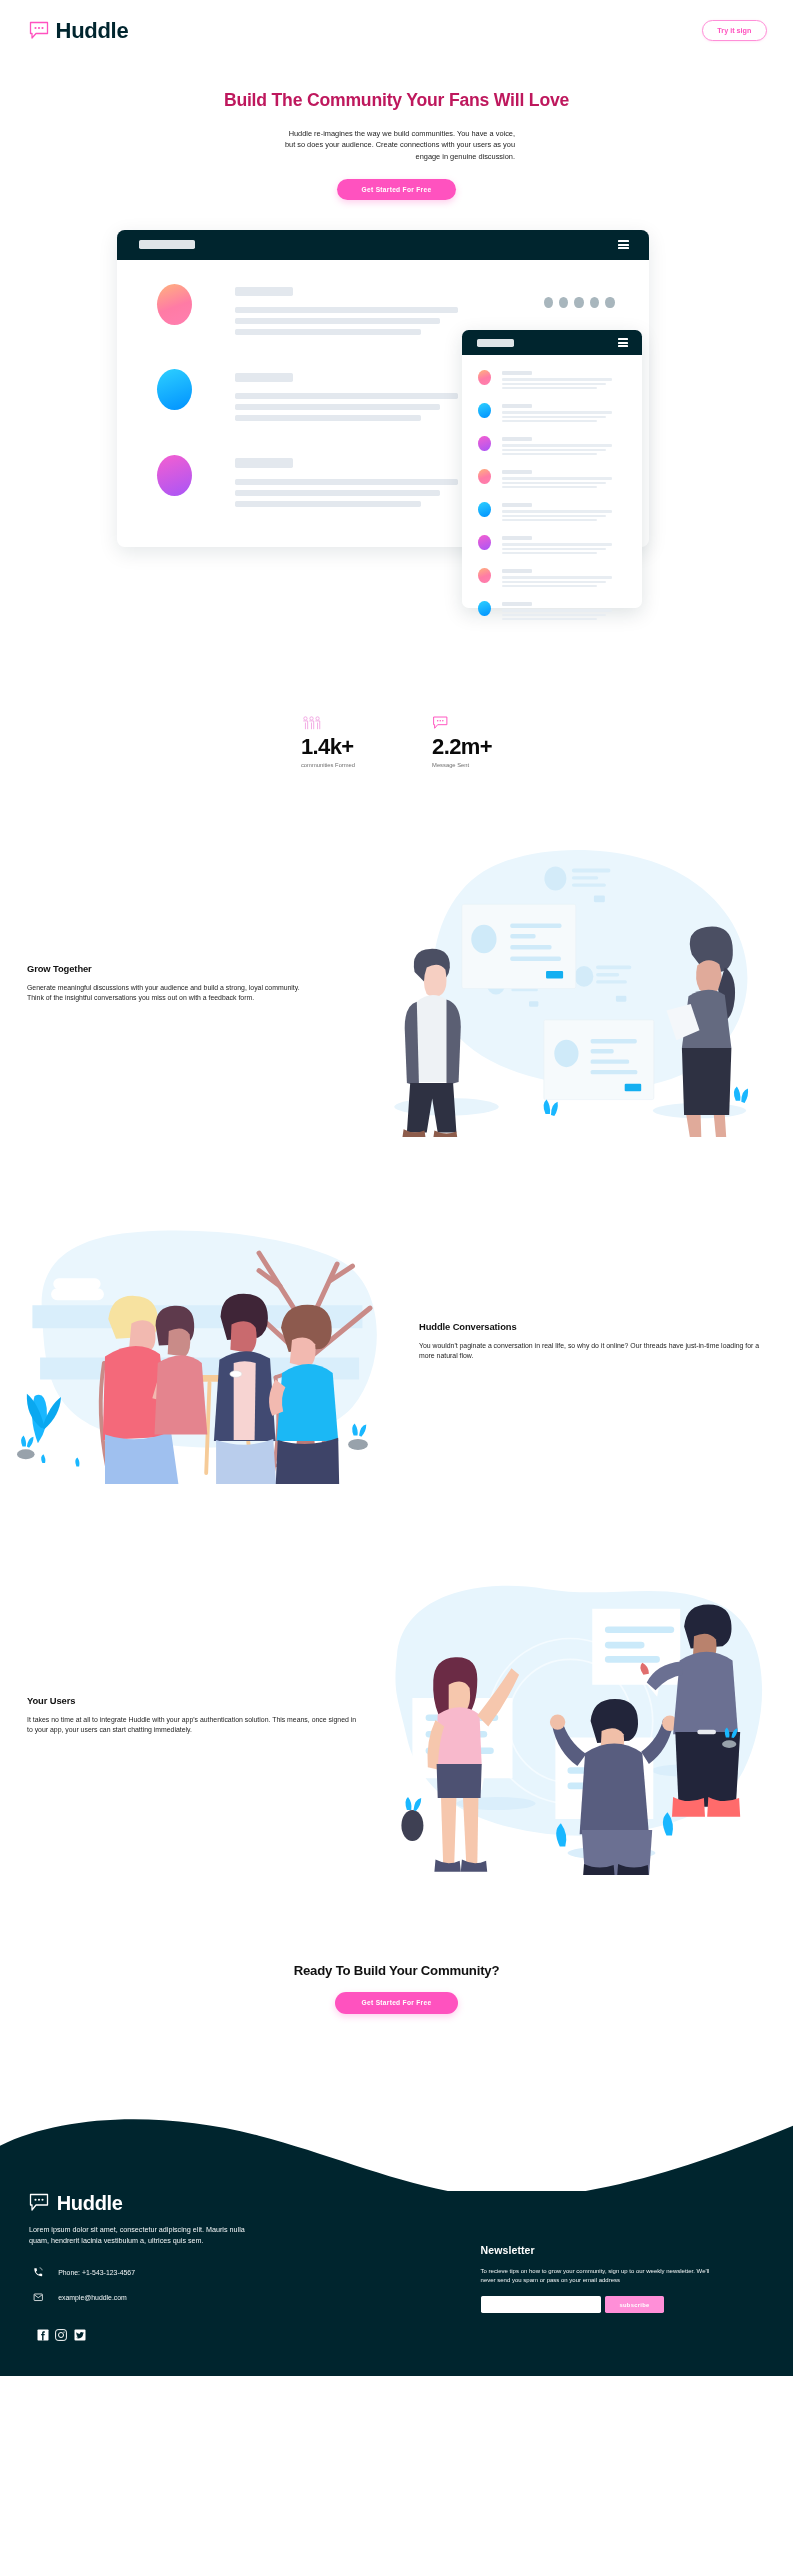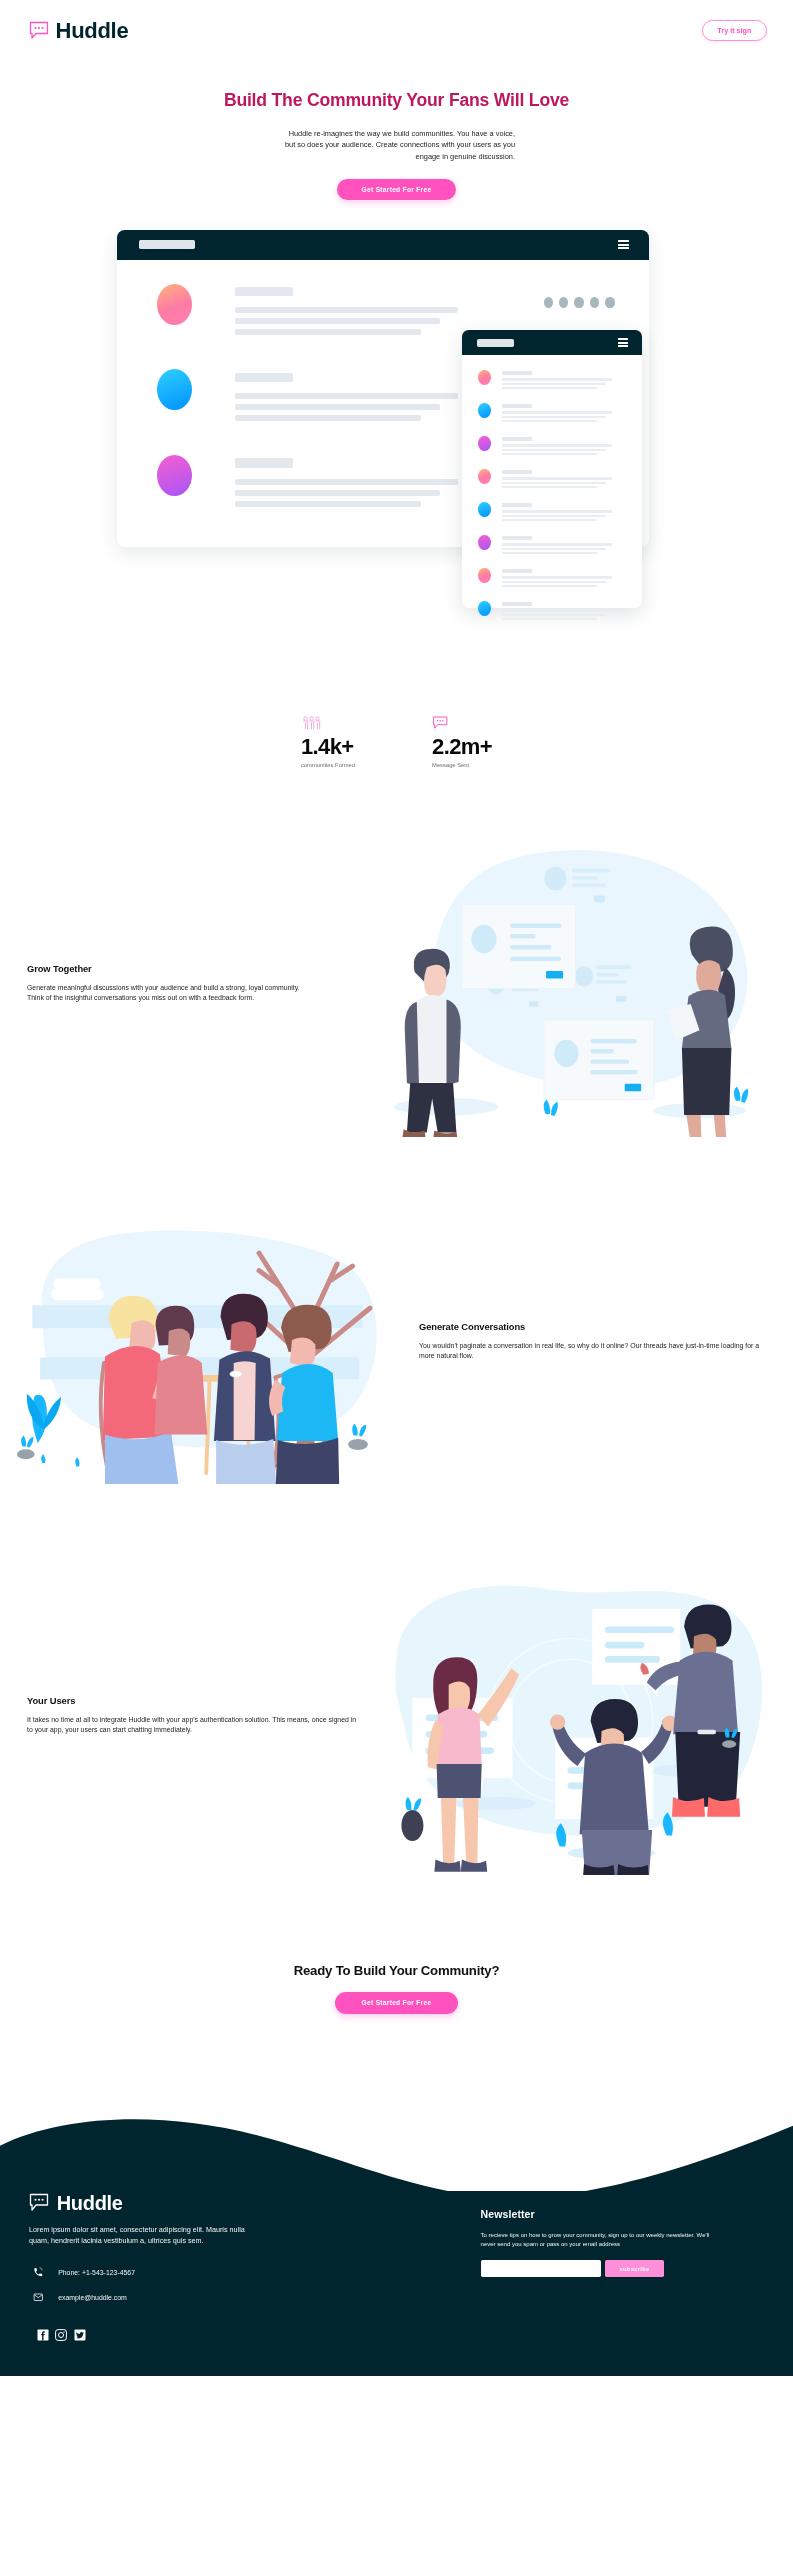--- a/index.html
+++ b/index.html
@@ -197,21 +197,21 @@
   .f-brand { display: flex; align-items: center; gap: 7.7px; margin-bottom: 10px; }
   .f-brand-name { font-size: 20px; font-weight: 700; color: #fff; line-height: 1; letter-spacing:-0.3px;}
   .f-desc { font-size: 7.2px; line-height: 1.62; color: #f2f6f7; width: 231px; }
   .f-contact { margin-top: 20px; display: flex; flex-direction: column; gap: 14.3px; }
   .f-contact-row { display: flex; align-items: center; gap: 14.3px; padding-left: 4.4px; }
   .f-contact-row span { font-size: 6.9px; color: #f2f6f7; }
   .f-social { margin-top: 26.4px; display: flex; gap: 6.6px; padding-left: 7.7px; }
   .soc { width: 12px; height: 12px; display: block; }
 
   .f-right { width: 286px; padding-top: 15.4px; }
-  .f-news-title { font-size: 10.5px; font-weight: 800; color: #fff; letter-spacing: 0.1px; }
+  .f-news-title { font-size: 10.5px; font-weight: 800; color: #fff; letter-spacing: 0.1px; margin-top: 36px; }
   .f-news-desc { margin-top: 11px; font-size: 6px; line-height: 1.55; color: #f2f6f7; width: 237px; }
   .f-form { margin-top: 10px; display: flex; gap: 4.4px; }
   .f-input {
     width: 120px; height: 17.6px;
     background: #fff; border: none; border-radius: 1.7px;
     padding: 0 5.5px; font-size: 6.6px; color: #00252e;
     font-family: "Liberation Sans", sans-serif;
   }
   .f-sub-btn {
     width: 59px; height: 17.6px;
@@ -584,21 +584,21 @@
         <path d="M80 420 q28 -24 30 -58 q-22 16 -34 56Z" fill="#0aa8f0"></path>
         <ellipse cx="46" cy="466" rx="16" ry="9" fill="#98a2ab"></ellipse>
         <path d="M40 452 q-6 -14 2 -20 q6 10 4 20Z M48 452 q2 -16 12 -18 q0 12 -8 20Z" fill="#19b7ff"></path>
         <ellipse cx="650" cy="448" rx="18" ry="10" fill="#98a2ab"></ellipse>
         <path d="M642 432 q-6 -16 2 -22 q7 11 5 22Z M652 432 q2 -18 13 -20 q0 13 -9 22Z" fill="#19b7ff"></path>
         <path d="M76 482 q-5 -12 2 -16 q5 8 3 16Z" fill="#19b7ff"></path>
         <path d="M138 488 q-5 -12 2 -16 q5 8 3 16Z" fill="#19b7ff"></path>
       </svg>
     </div>
     <div class="feature-text right">
-      <h3 class="feature-title">Generate Conversations</h3>
+      <h3 class="feature-title">Huddle Conversations</h3>
       <p class="feature-body">You wouldn't paginate a conversation in real life, so why do it online? Our threads have just-in-time loading for a more natural flow.</p>
     </div>
   </section>
 
   <section class="feature sec-users">
     <div class="feature-text">
       <h3 class="feature-title">Your Users</h3>
       <p class="feature-body">It takes no time at all to integrate Huddle with your app's authentication solution. This means, once signed in to your app, your users can start chatting immediately.</p>
     </div>
     <div class="feature-art">

